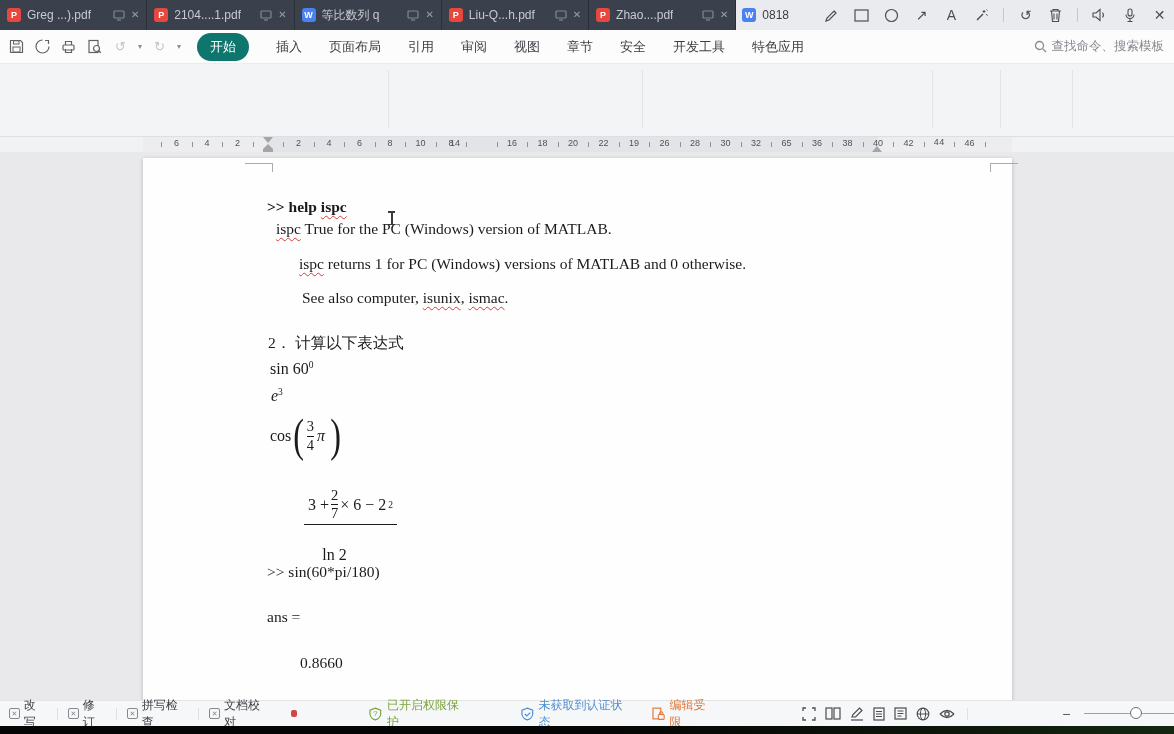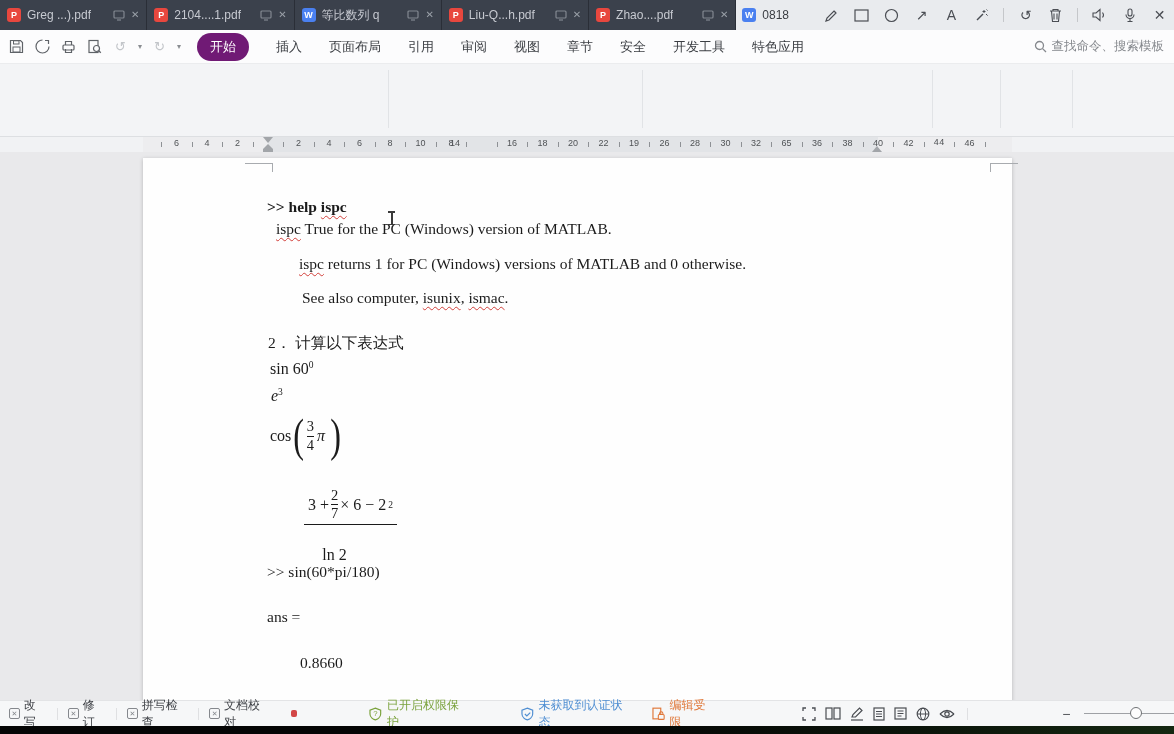--- a/index.html
+++ b/index.html
@@ -23,21 +23,21 @@
 
   
   .menubar{position:absolute;top:30px;left:0;right:0;height:34px;background:#fcfcfd;border-bottom:1px solid #ebecee;
            display:flex;align-items:center;padding-left:8px;box-sizing:border-box;}
   .qa{display:flex;align-items:center;gap:9px;color:#5f6368;}
   .qa .qi{width:17px;height:17px;display:flex;align-items:center;justify-content:center;font-size:13px;}
   .qa .dis{color:#c3c6ca;}
   .qa .qcaret{font-size:8px;color:#8a8d92;}
   .menu-items{display:flex;align-items:center;gap:27px;margin-left:16px;font-size:13px;color:#3b3e43;}
   .mi{cursor:default;}
-  .mi.active{background:#701a75;color:#fff;border-radius:14px;padding:5px 13px;font-size:13px;}
+  .mi.active{background:#0f766e;color:#fff;border-radius:14px;padding:5px 13px;font-size:13px;}
   .msearch{margin-left:auto;margin-right:10px;display:flex;align-items:center;gap:5px;color:#85888d;font-size:12.5px;}
 
   
   .ribbon{position:absolute;top:64px;left:0;right:0;height:72px;background:#f3f4f6;border-bottom:1px solid #dddfe2;}
   .gdiv{position:absolute;top:6px;height:58px;width:1px;background:#e1e3e6;}
   .corner{position:absolute;width:6px;height:6px;border-right:1px solid #b5b7ba;border-bottom:1px solid #b5b7ba;}
   .fmtp{position:absolute;left:14px;top:74px;width:50px;text-align:center;color:#43464b;font-size:11.5px;}
   .fmtp svg{display:block;margin:2px auto 3px;}
   .combo{position:absolute;top:78px;height:21px;background:#fff;border:1px solid #cfd1d4;border-radius:2px;
          display:flex;align-items:center;font-size:12px;color:#3b3e43;}

